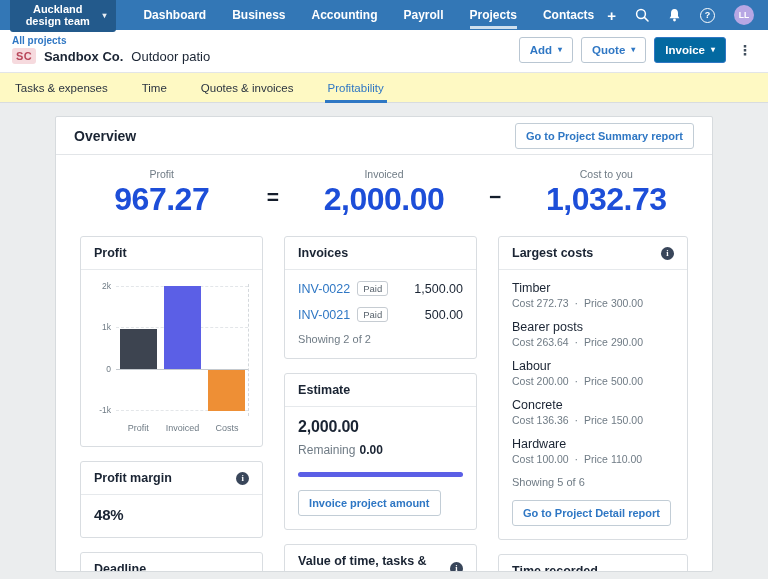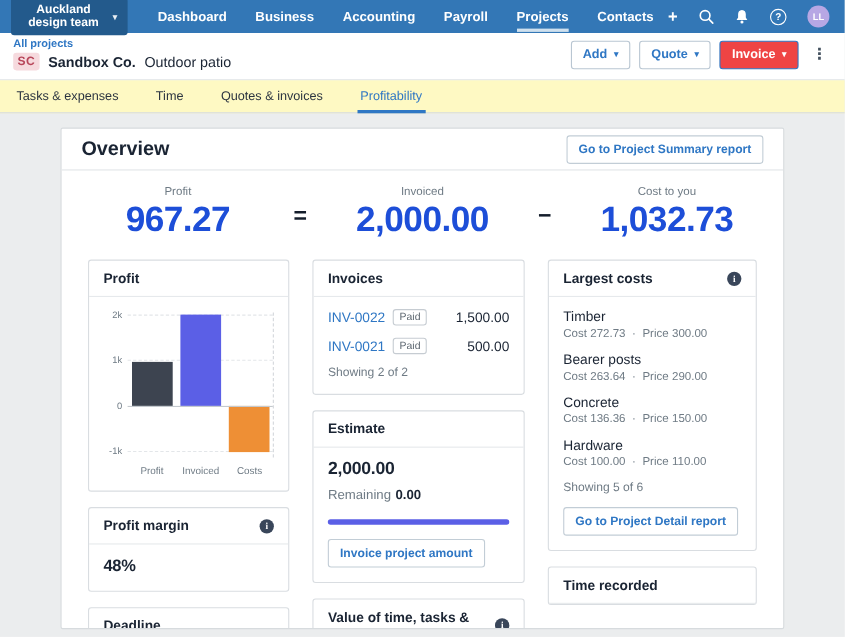--- a/index.html
+++ b/index.html
@@ -50,42 +50,42 @@
   }
   .org-name { font-size:13px; font-weight:bold; }
   .proj-name { font-size:13px; color:#1a2433; }
   .proj-actions { margin-left:auto; display:flex; align-items:center; gap:8px; }
   .btn {
     font-size:11.5px; font-weight:bold; border-radius:3px; padding:6px 10px;
     display:inline-flex; align-items:center; gap:6px; cursor:pointer;
     border:1px solid #b9c6d2; background:#fff; color:#2f77c4; white-space:nowrap;
   }
   .btn .chev { font-size:8px; }
-  .btn.primary { background:#ef4444; border-color:#2f77c4; color:#fff; }
+  .btn.primary { background:#0369a1; border-color:#2f77c4; color:#fff; }
   .kebab { color:#42505e; font-size:14px; font-weight:bold; padding:0 4px; cursor:pointer; letter-spacing:0; }
 
   
   .tabs { background:#fef9c3; display:flex; padding:0 12px; border-bottom:1px solid #d8dcdf; }
   .tab {
     font-size:11.5px; color:#2b3440; padding:9px 3px 8px; margin-right:28px;
     cursor:pointer; position:relative; text-decoration:none;
   }
   .tab.active { color:#2f77c4; }
   .tab.active::after { content:""; position:absolute; left:0; right:0; bottom:-1px; height:3px; background:#2f77c4; }
 
   
   .main-card {
     background:#fff; border:1px solid #d7dbde; border-radius:2px;
     margin:13px 55px 0; height:456px; overflow:hidden;
   }
   .overview-bar {
     display:flex; align-items:center; justify-content:space-between;
     padding:8px 18px; border-bottom:1px solid #e2e5e8; height:38px;
   }
-  .overview-title { font-size:18px; font-weight:bold; }
+  .overview-title { font-size:14px; font-weight:bold; }
 
   
   .equation { display:flex; justify-content:center; align-items:flex-start; gap:30px; padding:13px 0 16px; }
   .eq-group { display:flex; flex-direction:column; align-items:center; min-width:150px; }
   .eq-label { font-size:10.5px; color:#6f7b85; margin-bottom:1px; }
   .eq-value { font-size:32px; font-weight:bold; letter-spacing:-0.5px; color:#1d4ed8; }
   .eq-op { font-size:21px; font-weight:bold; color:#141d2b; margin-top:17px; }
 
   
   .cards { display:flex; gap:21px; padding:2px 24px 20px; }
@@ -386,20 +386,30 @@
                   <div class="cost-name">Bearer posts</div>
                   <div class="cost-detail">
                     <span>Cost</span>
                     <span>263.64</span>
                     <span class="sep">·</span>
                     <span>Price</span>
                     <span>290.00</span>
                   </div>
                 </div>
 
+                <div class="cost-item">
+                  <div class="cost-name">Labour</div>
+                  <div class="cost-detail">
+                    <span>Cost</span>
+                    <span>200.00</span>
+                    <span class="sep">·</span>
+                    <span>Price</span>
+                    <span>500.00</span>
+                  </div>
+                </div>
 
                 <div class="cost-item">
                   <div class="cost-name">Concrete</div>
                   <div class="cost-detail">
                     <span>Cost</span>
                     <span>136.36</span>
                     <span class="sep">·</span>
                     <span>Price</span>
                     <span>150.00</span>
                   </div>

